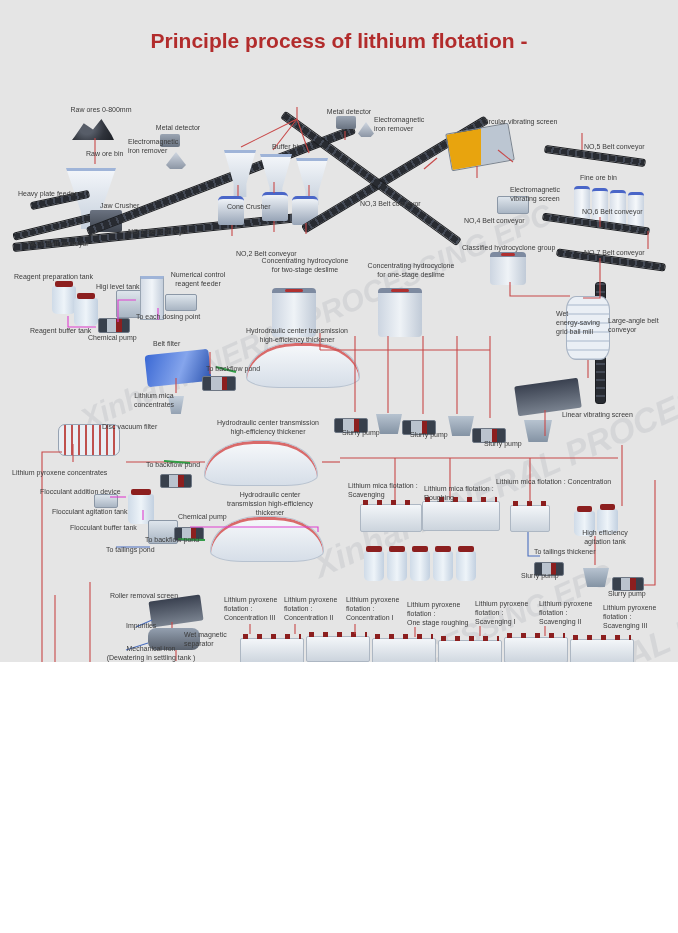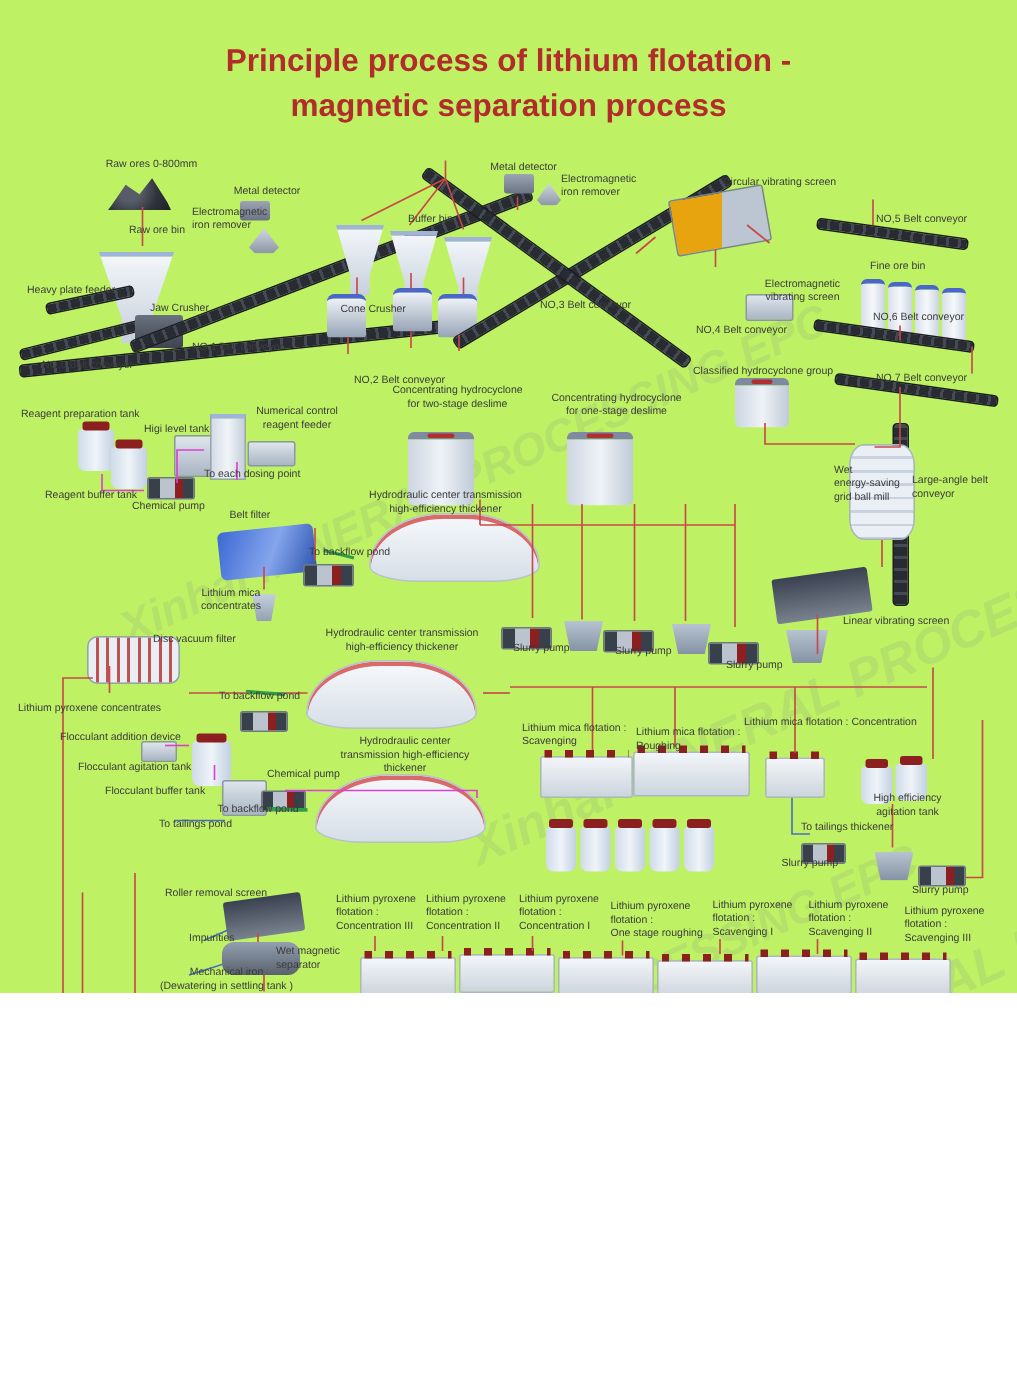--- a/index.html
+++ b/index.html
@@ -1,16 +1,16 @@
 <!DOCTYPE html>
 <html><head>
 <meta charset="utf-8">
 <style>
   html,body{margin:0;padding:0;background:#fff;}
-  #diagram{position:relative;width:678px;height:662px;background:#bef264;overflow:hidden;
+  #diagram{position:relative;width:678px;height:662px;background:#e5e5e5;overflow:hidden;
     font-family:"Liberation Sans",sans-serif;}
   #title{position:absolute;top:26px;left:0;width:678px;text-align:center;
     color:#b22c2c;font-size:21px;font-weight:700;line-height:1.45;}
   .lbl{position:absolute;font-size:7px;line-height:1.25;color:#3b3b3b;
     white-space:pre-line;text-align:left;z-index:5;}
   .lbl.c{text-align:center;}
   .wm{position:absolute;color:rgba(120,128,140,0.14);font-style:italic;font-weight:700;
     transform:rotate(-24deg);z-index:1;white-space:nowrap;}
   svg.lines{position:absolute;left:0;top:0;z-index:3;}
   .eq{position:absolute;z-index:2;}
@@ -57,21 +57,20 @@
   .lp{stroke:#9b97d0;stroke-width:1.1;}
   .lm{stroke:#df3fd0;stroke-width:1.1;}
   .lg{stroke:#2f9e44;stroke-width:2.2;}
 </style>
 </head>
 <body>
 
 <div id="diagram">
   <div id="title">
     <div>Principle process of lithium flotation -</div>
-    <div>magnetic separation process</div>
   </div>
 
   <svg class="lines" width="678" height="933">
     <defs>
       <marker id="mr" markerWidth="6" markerHeight="6" refX="4" refY="2.2" orient="auto">
         <path d="M0,0 L4.6,2.2 L0,4.4 Z" fill="#c84848"></path>
         </marker>
       <marker id="mb" markerWidth="6" markerHeight="6" refX="4" refY="2.2" orient="auto">
         <path d="M0,0 L4.6,2.2 L0,4.4 Z" fill="#4a6fc0"></path>
         </marker>

